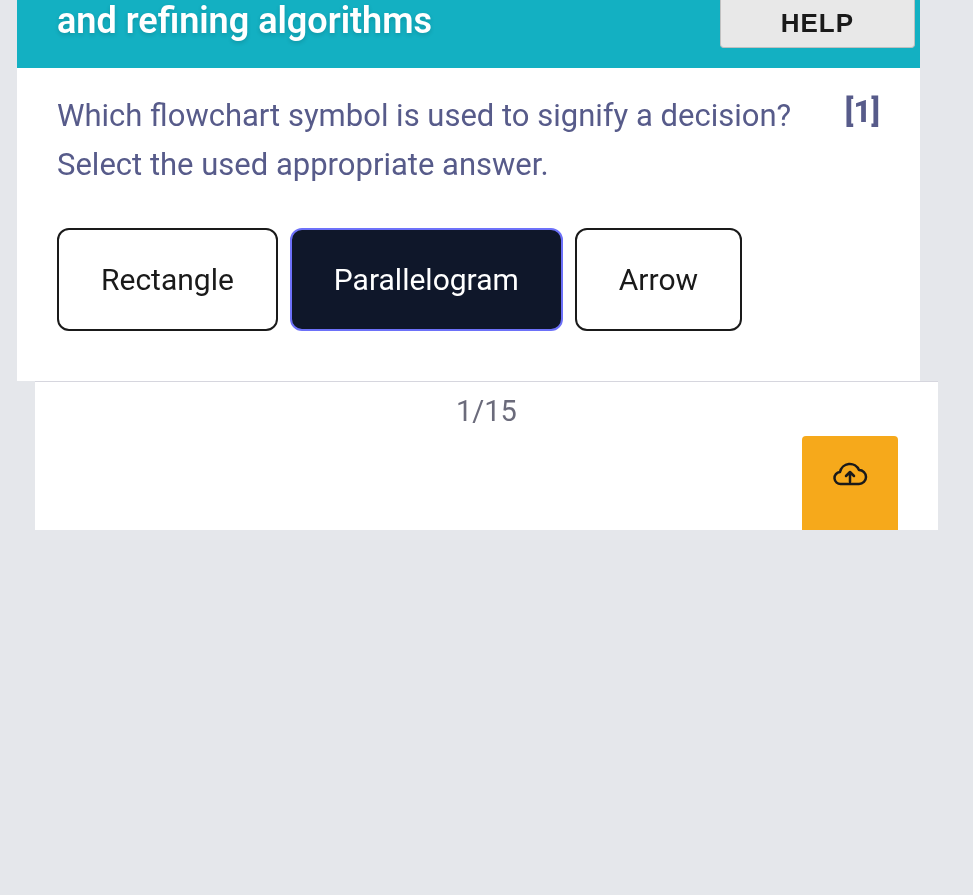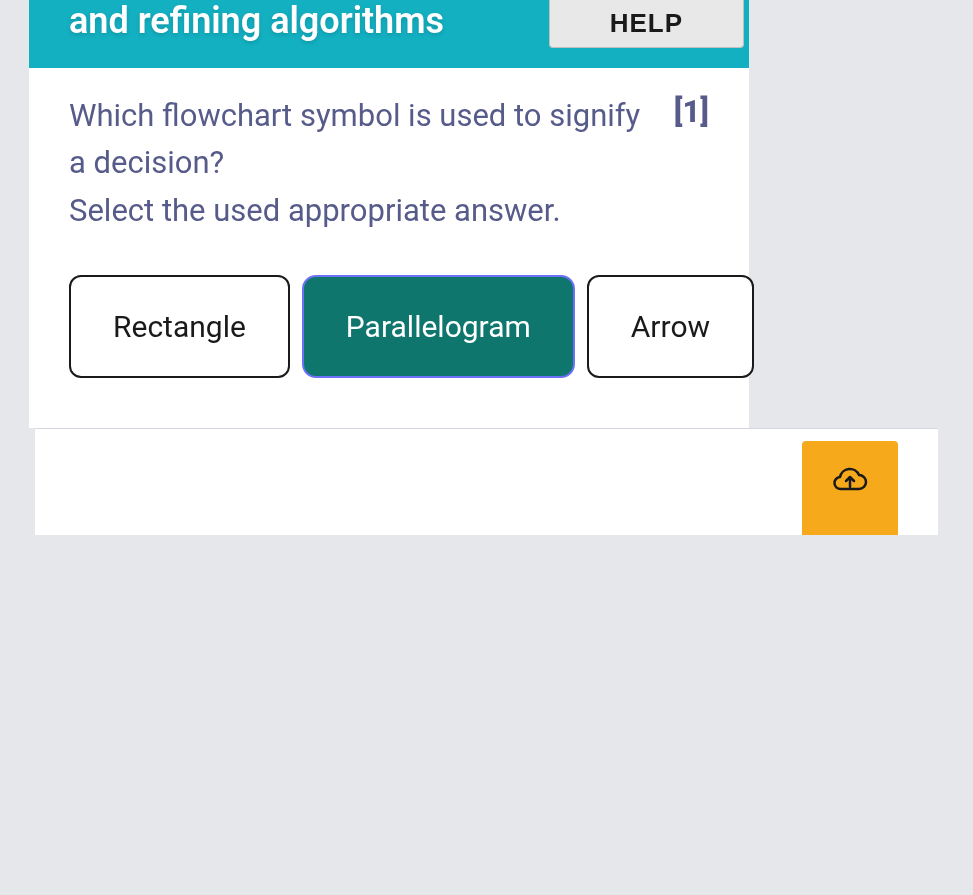--- a/index.html
+++ b/index.html
@@ -9,22 +9,22 @@
     }
     body {
       font-family: -apple-system, BlinkMacSystemFont, 'Segoe UI', Roboto, Helvetica, Arial, sans-serif;
       background: #e5e7eb;
       width: 973px;
       height: 895px;
       overflow: hidden;
     }
     .card {
       background: white;
-      margin: 0 29px;
-      width: 720px;
+      margin: 0 17px;
+      width: 903px;
     }
     .header {
       background: #13b0c2;
       display: flex;
       align-items: flex-start;
       justify-content: space-between;
       padding: 0 0 20px 40px;
     }
     .header-title {
       color: white;
@@ -86,24 +86,23 @@
       border-radius: 12px;
       padding: 32px 42px;
       font-size: 30px;
       color: #1a1a1a;
       background: white;
       cursor: pointer;
       text-align: left;
       font-family: inherit;
     }
     .option.selected {
-      background: #0f766e;
+      background: #0f172a;
       border-color: #6d71f9;
       color: white;
-      border-radius: 14px;
     }
     .footer {
       border-top: 1px solid #d6d6de;
       padding: 12px 40px 0 40px;
       margin: 0 35px;
       background: white;
       width: 903px;
     }
     .progress {
       text-align: center;
@@ -148,20 +147,21 @@
     </div>
     <div class="instruction">Select the used appropriate answer.</div>
     <div class="options">
         <button class="option">Rectangle</button>
         <button class="option selected">Parallelogram</button>
         <button class="option">Arrow</button>
       </div>
   </div>
 </div>
 <div class="footer">
+  <div class="progress">1/15</div>
   <div class="submit-row">
     <button class="submit-button">
       <span class="cloud-icon">
         <svg width="36" height="28" viewBox="0 0 36 28" fill="none" stroke="#1a1a1a" stroke-width="2.5">
           <path d="M27 22 A7 7 0 0 0 27 8 A10 10 0 0 0 8 10 A6 6 0 0 0 9 22 Z" stroke-linejoin="round"></path>
           <path d="M18 20 L18 11 M14 14 L18 10 L22 14" stroke-linecap="round" stroke-linejoin="round"></path>
         </svg>
       </span>
     </button>
   </div>

